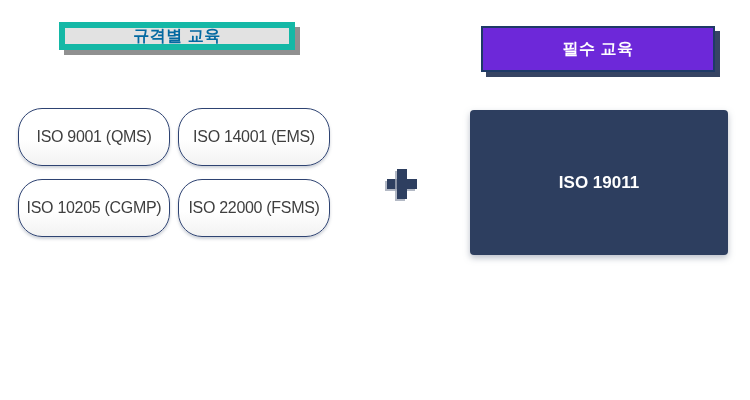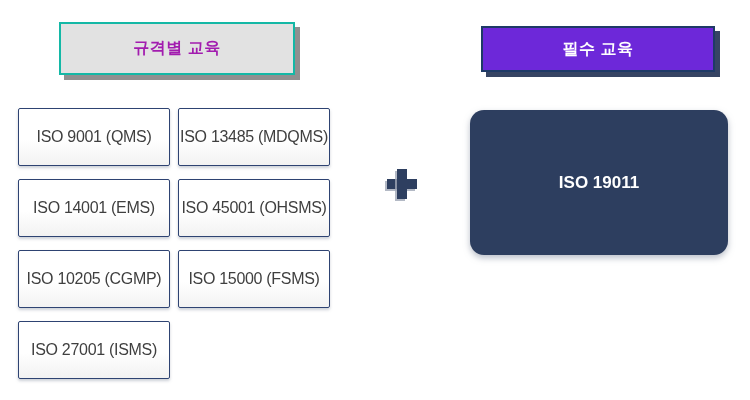--- a/index.html
+++ b/index.html
@@ -22,24 +22,24 @@
     display: flex;
     align-items: center;
     justify-content: center;
     font-weight: bold;
     font-size: 16px;
     letter-spacing: 0.5px;
     box-sizing: border-box;
   }
   .hdr-gray {
     left: 59px; top: 22px;
-    width: 236px; height: 53px;
+    width: 236px; height: 28px;
     background: #e2e2e2;
-    border: 2px solid #14b8a6;
-    color: #a21caf;
+    border: 6px solid #14b8a6;
+    color: #0369a1;
     box-shadow: 5px 5px 0 rgba(125,125,125,0.85);
   }
   .hdr-blue {
     left: 481px; top: 26px;
     width: 234px; height: 46px;
     background: #6d28d9;
     border: 2px solid #1e3a66;
     color: #ffffff;
     box-shadow: 5px 5px 0 rgba(32,48,82,0.9);
   }
@@ -54,21 +54,21 @@
     column-gap: 8px;
     row-gap: 13px;
   }
   .std-box {
     box-sizing: border-box;
     display: flex;
     align-items: center;
     justify-content: center;
     background: linear-gradient(#ffffff 55%, #f2f2f2 100%);
     border: 1.5px solid #2e4372;
-    border-radius: 2px;
+    border-radius: 24px;
     color: #3f3f3f;
     font-size: 16px;
     letter-spacing: -0.3px;
     box-shadow: 0 2px 3px rgba(110,120,140,0.35);
     white-space: nowrap;
   }
 
   
   .plus {
     position: absolute;
@@ -90,21 +90,21 @@
     box-shadow: -2px 2px 0 rgba(160,168,182,0.8);
   }
 
   
   .req-box {
     position: absolute;
     left: 470px; top: 110px;
     width: 258px; height: 145px;
     box-sizing: border-box;
     background: #2d3e5f;
-    border-radius: 14px;
+    border-radius: 4px;
     display: flex;
     flex-direction: column;
     align-items: center;
     justify-content: center;
     color: #ffffff;
     font-weight: bold;
     font-size: 17px;
     line-height: 33px;
     box-shadow: 0 3px 6px rgba(120,130,150,0.5);
     text-align: center;
@@ -121,36 +121,27 @@
 
   <div class="hdr hdr-blue">
     <span>필수 교육</span>
   </div>
 
   <div class="grid">
     <div class="std-box">
       <span>ISO 9001 (QMS)</span>
     </div>
     <div class="std-box">
-      <span>ISO 13485 (MDQMS)</span>
-    </div>
-    <div class="std-box">
       <span>ISO 14001 (EMS)</span>
-    </div>
-    <div class="std-box">
-      <span>ISO 45001 (OHSMS)</span>
     </div>
     <div class="std-box">
       <span>ISO 10205 (CGMP)</span>
     </div>
     <div class="std-box">
-      <span>ISO 15000 (FSMS)</span>
-    </div>
-    <div class="std-box">
-      <span>ISO 27001 (ISMS)</span>
+      <span>ISO 22000 (FSMS)</span>
     </div>
   </div>
 
   <div class="plus">
     <div class="bar-h"></div>
     <div class="bar-v"></div>
   </div>
 
   <div class="req-box">
     <span>ISO 19011</span>

